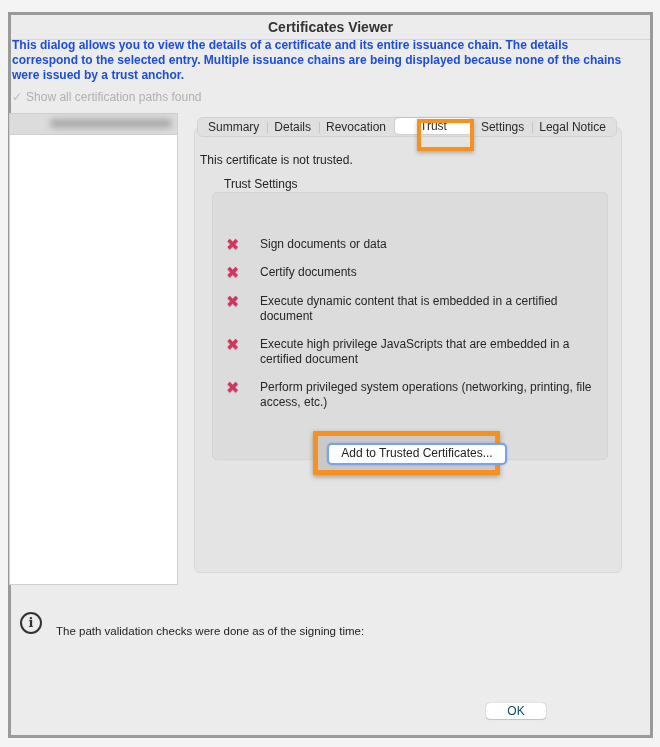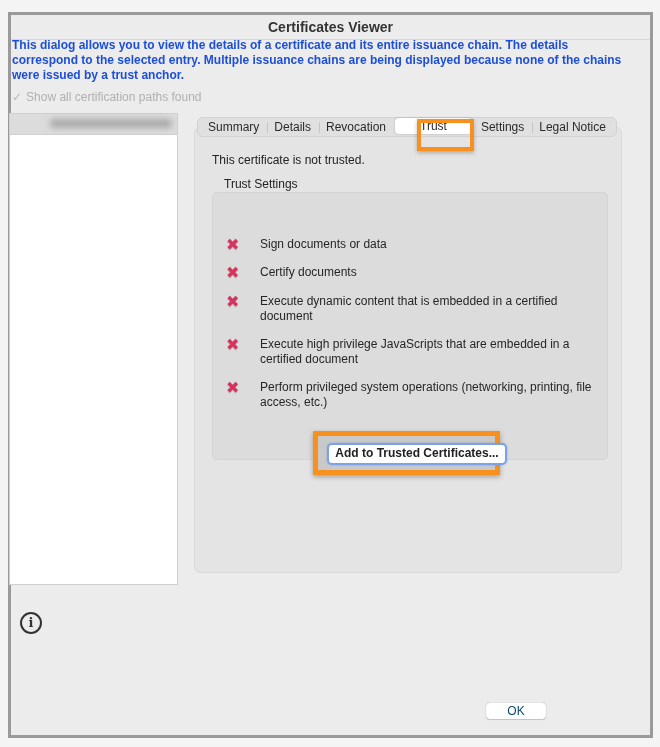--- a/index.html
+++ b/index.html
@@ -50,37 +50,36 @@
     content:""; position:absolute; right:-3px; top:4px; height:11px; border-right:1px solid #c5c5c5;
   }
   .tab.active {
     background:#fff; border-radius:4px; box-shadow:0 0 2px rgba(0,0,0,0.25); padding:1px 25px;
   }
   .hl-tab {
     position:absolute; left:417px; top:119px; width:57px; height:32px;
     border:4px solid #f7901e; box-sizing:border-box; pointer-events:none;
     box-shadow:0 2px 4px rgba(0,0,0,0.25);
   }
-  .trust-status { position:absolute; left:212px; top:153px; font-size:12px; color:#222; }
+  .trust-status { position:absolute; left:200px; top:153px; font-size:12px; color:#222; }
   .trust-settings-label { position:absolute; left:224px; top:177px; font-size:12px; color:#222; }
   .settings-box {
     position:absolute; left:212px; top:192px; width:394px; height:266px;
     background:#dcdcdc; border:1px solid #d4d4d4; border-radius:5px;
   }
   .perm { position:absolute; left:226px; display:flex; font-size:12px; line-height:15px; color:#262626; }
   .perm .x {
     width:18px; margin-right:16px; color:#d6335e; font-weight:bold; font-size:16px; line-height:15px;
     text-shadow:0 1px 1px rgba(0,0,0,0.2);
   }
   .perm .label { width:335px; }
   .add-btn-wrap {
     position:absolute; left:313px; top:431px; width:187px; height:44px;
     border:5px solid #f7901e; box-sizing:border-box; background:#c9c9c9;
     box-shadow:0 2px 5px rgba(0,0,0,0.3);
-    font-weight:bold;
   }
   .add-btn {
     position:absolute; left:9px; top:7px; width:176px; height:18px;
     background:#fff; border:2px solid #7aa2e8; border-radius:5px;
     font-size:12px; color:#222; text-align:center; line-height:17px; cursor:pointer;
     box-shadow:0 0 2px rgba(70,120,220,0.5);
   }
   .info-icon {
     position:absolute; left:20px; top:612px; width:18px; height:18px; border:2px solid #333;
     border-radius:50%; text-align:center; font-family:"DejaVu Serif", serif; font-weight:bold;
@@ -152,15 +151,16 @@
   <span class="label">Perform privileged system operations (networking, printing, file access, etc.)</span>
 </div>
 
 <div class="add-btn-wrap">
   <div class="add-btn">Add to Trusted Certificates...</div>
 </div>
 
 <div class="info-icon">i</div>
 <div class="info-text">
   <div class="gap"></div>
+  <p>The path validation checks were done as of the signing time:</p>
 </div>
 
 <div class="ok-btn">OK</div>
 
 </body></html>

